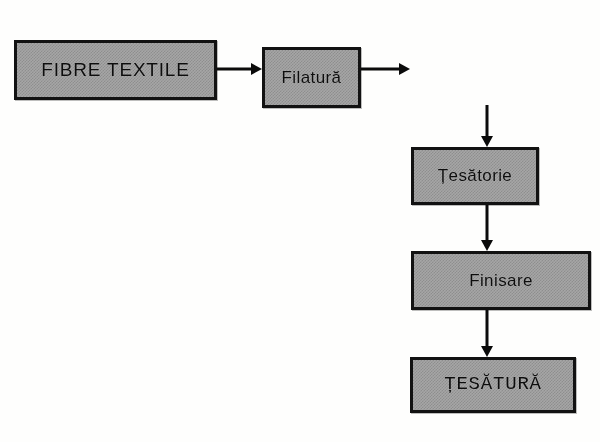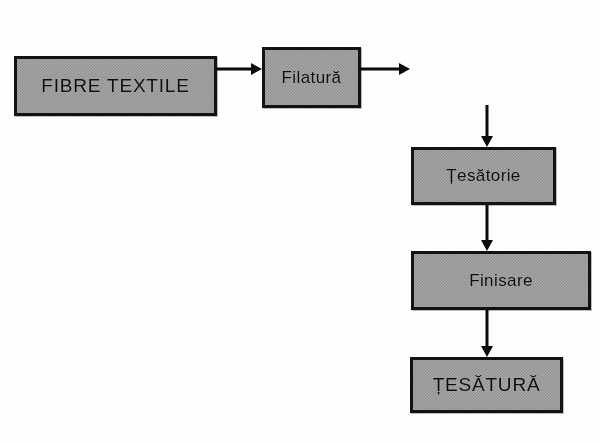--- a/index.html
+++ b/index.html
@@ -68,33 +68,33 @@
   }
   .head {
     fill: #0b0b0b;
   }
 </style>
 </head>
 <body>
 
 <div id="diagram">
 
-  <div class="node" id="node-0" style="left: 14px; top: 56px; width: 203px; height: 60px;">
+  <div class="node" id="node-0" style="left: 14px; top: 40px; width: 203px; height: 60px;">
     <span class="label caps">FIBRE TEXTILE</span>
   </div>
   <div class="node" id="node-1" style="left: 262px; top: 47px; width: 99px; height: 61px;">
     <span class="label mixed">Filatură</span>
   </div>
-  <div class="node" id="node-3" style="left: 411px; top: 147px; width: 145px; height: 58px;">
+  <div class="node" id="node-3" style="left: 411px; top: 147px; width: 128px; height: 58px;">
     <span class="label mixed">Țesătorie</span>
   </div>
   <div class="node" id="node-4" style="left: 411px; top: 251px; width: 180px; height: 59px;">
     <span class="label mixed">Finisare</span>
   </div>
-  <div class="node" id="node-5" style="left: 410px; top: 357px; width: 153px; height: 56px;">
+  <div class="node" id="node-5" style="left: 410px; top: 357px; width: 166px; height: 56px; font-family: Liberation Mono, monospace;">
     <span class="label caps">ȚESĂTURĂ</span>
   </div>
 
   <div class="connector" id="conn-0" style="left: 217px; top: 61px; width: 45px; height: 16px;">
       <svg width="45" height="16">
         <line class="shaft" x1="0" y1="8" x2="35" y2="8"></line>
         <polygon class="head" points="45,8 34,2 34,14"></polygon>
       </svg>
     </div>
   <div class="connector" id="conn-1" style="left: 361px; top: 61px; width: 49px; height: 16px;">

